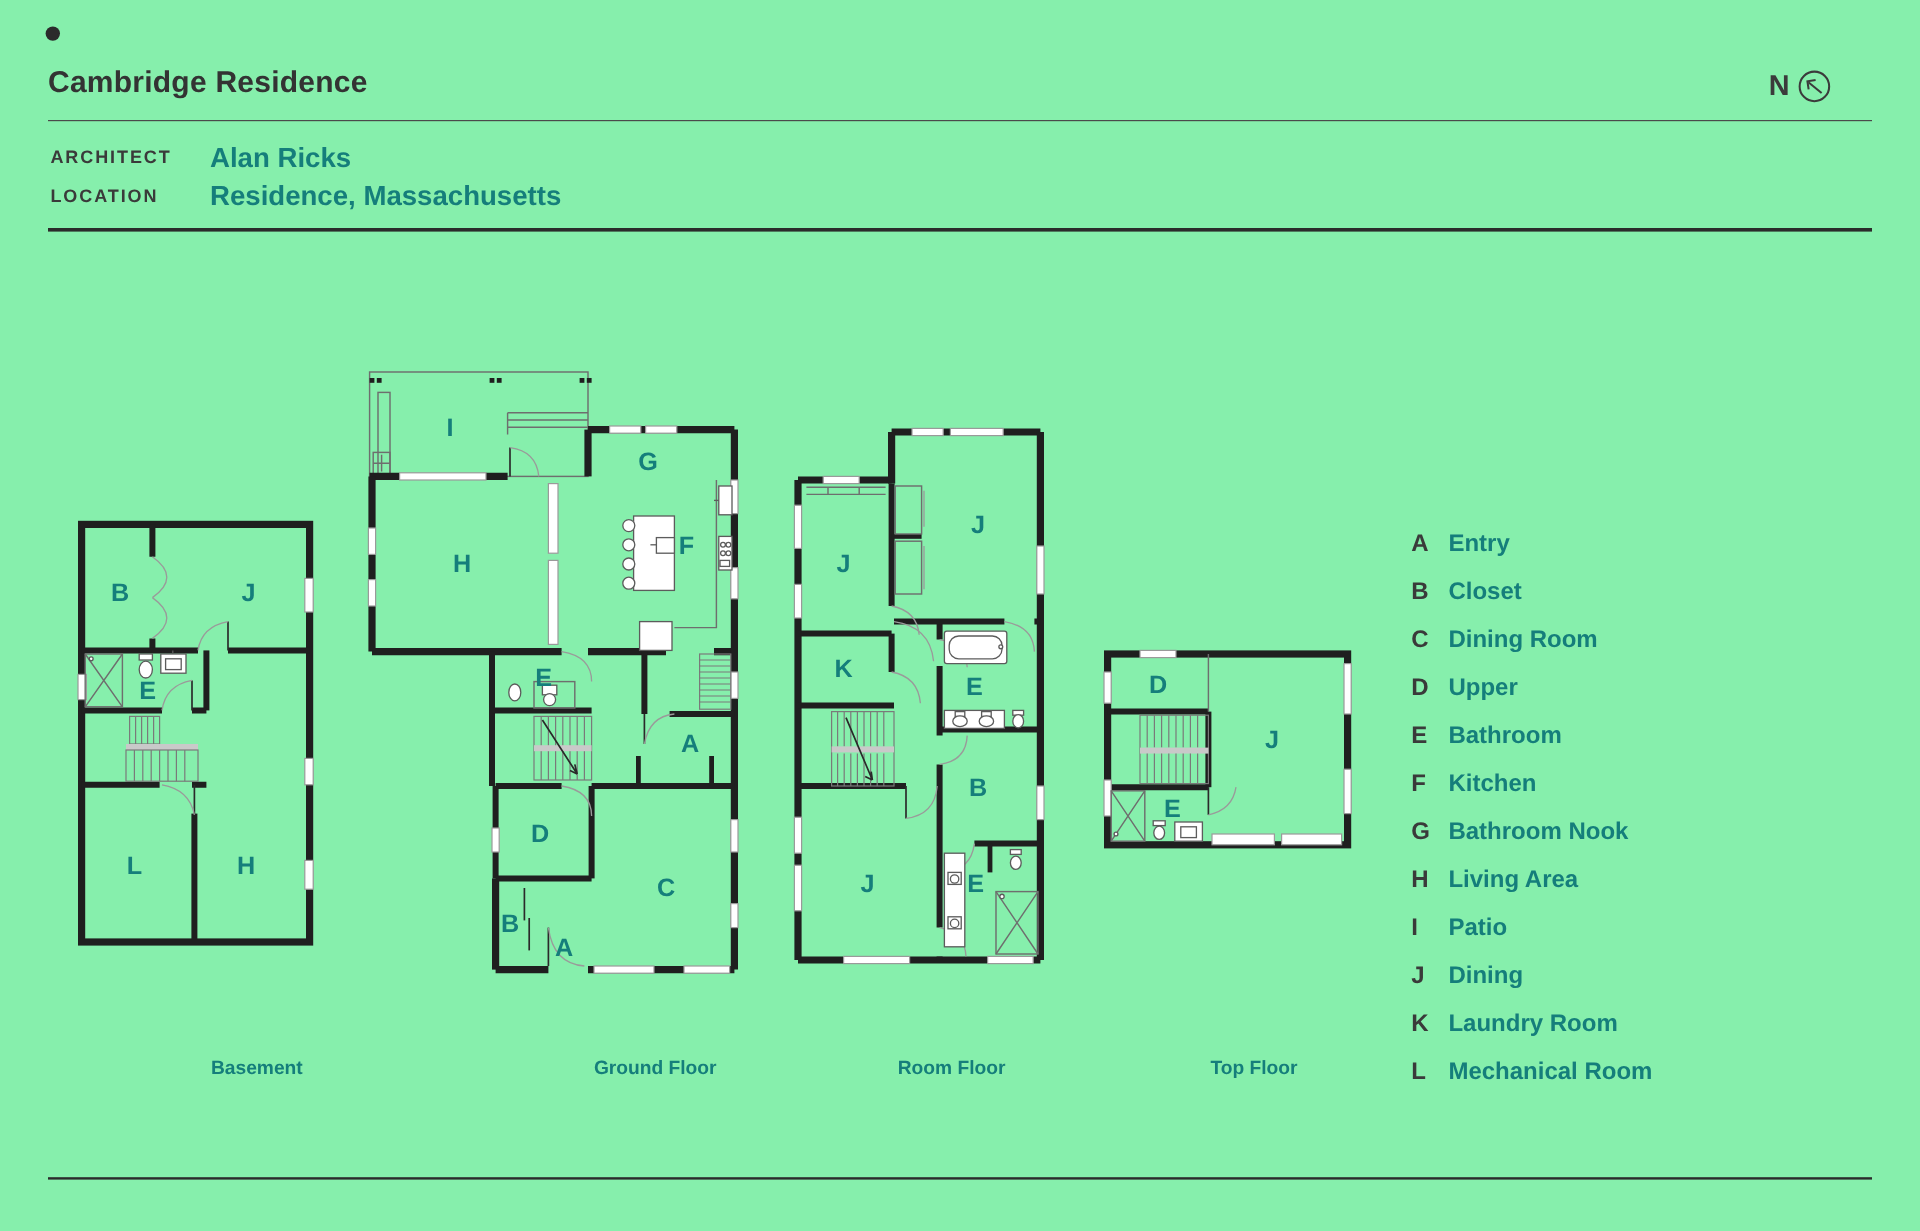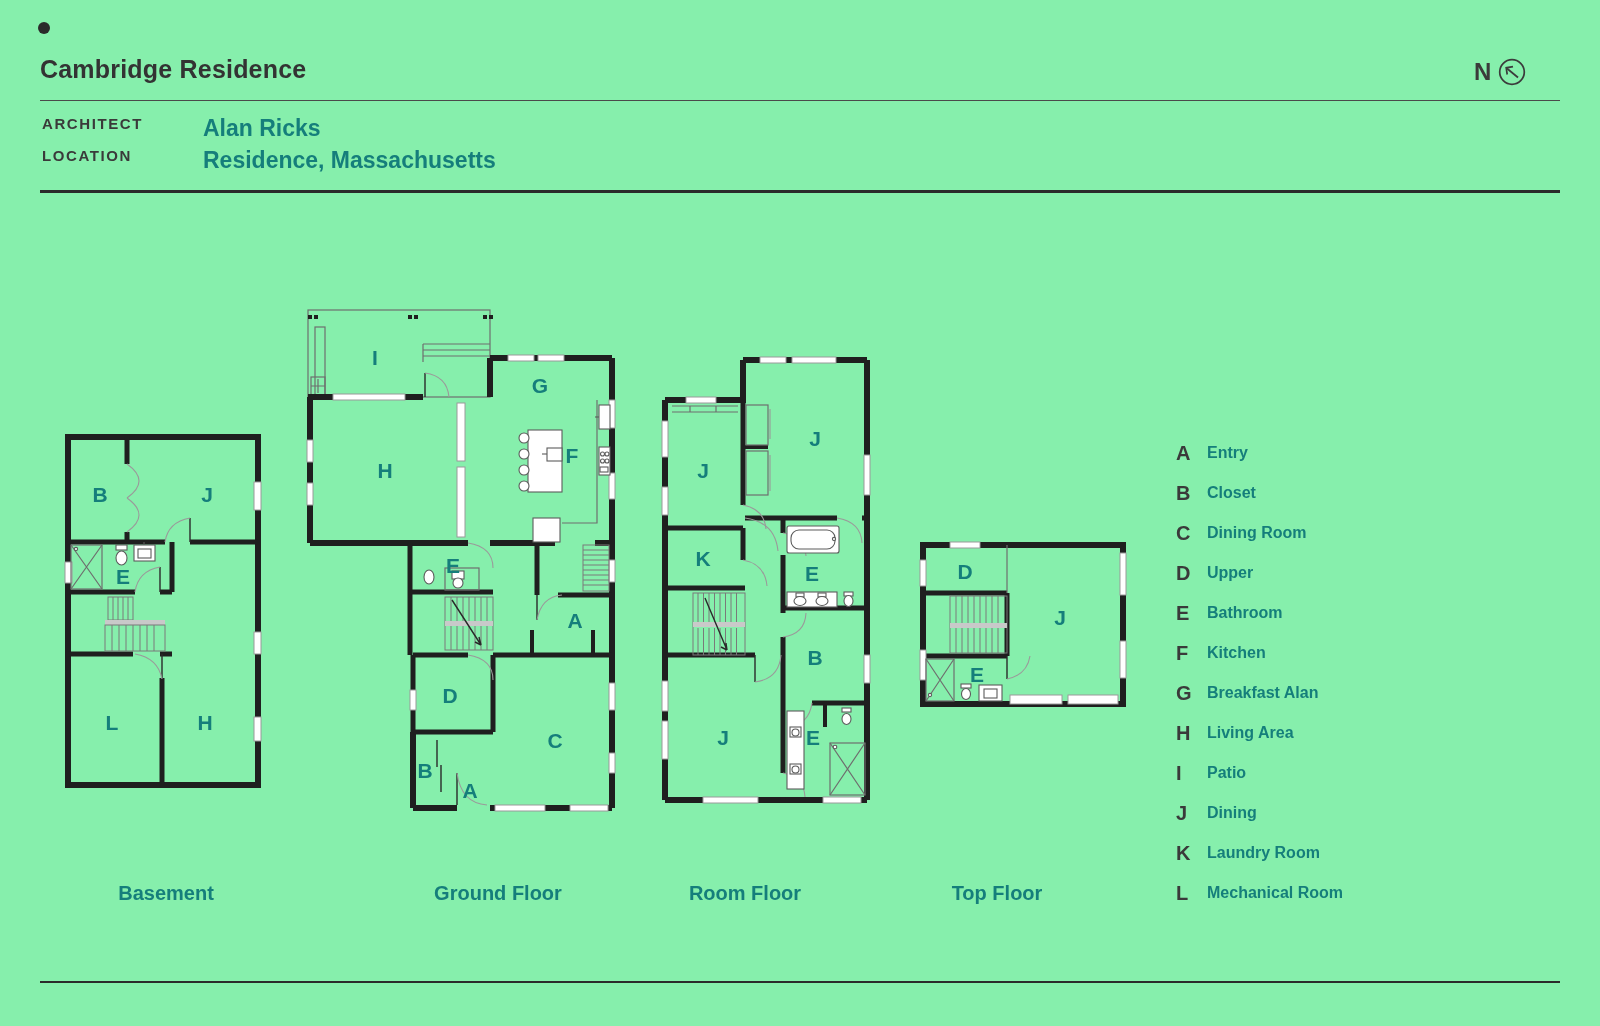--- a/index.html
+++ b/index.html
@@ -14,28 +14,28 @@
     font-family:"Liberation Sans",sans-serif;color:var(--ink);
   }
   .dot{position:absolute;left:38px;top:22px;width:12px;height:12px;border-radius:50%;background:#2b2b2b;}
   .title{position:absolute;left:40px;top:55px;font-size:25px;font-weight:700;color:#333;letter-spacing:.2px;}
   .north{position:absolute;left:1474px;top:57px;display:flex;align-items:center;gap:6px;}
   .north .n{font-size:24px;font-weight:800;color:var(--ink);}
   .rule-thin{position:absolute;left:40px;width:1520px;height:0;border-top:1.5px solid #4a4a4a;}
   .rule-thick{position:absolute;left:40px;width:1520px;height:3px;background:#2b2b2b;}
   .rule-bottom{position:absolute;left:40px;width:1520px;height:2px;background:#2b2b2b;}
   .meta{position:absolute;left:42px;top:115px;}
-  .meta-row{display:flex;align-items:flex-start;height:32px;gap:28px;}
+  .meta-row{display:flex;align-items:center;height:32px;}
   .meta-label{width:133px;font-size:15px;font-weight:700;letter-spacing:1.6px;color:#3a3a3a;}
   .meta-value{font-size:23px;font-weight:600;color:var(--teal);}
-  .caption{position:absolute;top:882px;transform:translateX(-50%);font-size:20px;font-weight:700;color:var(--teal);white-space:nowrap;}
+  .caption{position:absolute;top:882px;transform:translateX(-50%);font-size:16px;font-weight:700;color:var(--teal);white-space:nowrap;margin-left:48px;}
   .legend{position:absolute;left:1176px;top:433px;}
   .legend-row{display:flex;align-items:center;height:40px;}
   .legend-letter{width:31px;font-size:20px;font-weight:700;color:#3a3a3a;}
-  .legend-name{font-size:16px;font-weight:600;color:var(--teal);}
+  .legend-name{font-size:20px;font-weight:600;color:var(--teal);}
   svg.plan{position:absolute;overflow:visible;}
   
   .w6{stroke:var(--wall);stroke-width:6;fill:none;}
   .w5{stroke:var(--wall);stroke-width:5;fill:none;}
   .w4{stroke:var(--wall);stroke-width:4;fill:none;}
   .thin{stroke:#6e6e6e;stroke-width:1.2;fill:none;}
   .fix{stroke:#5c5c5c;stroke-width:1.1;fill:#fff;}
   .arc{stroke:#9a9a9a;stroke-width:1.1;fill:none;}
   .leaf{stroke:#2a2a2a;stroke-width:1.4;fill:none;}
   .win{fill:#fff;stroke:#9a9a9a;stroke-width:1;}
@@ -447,21 +447,21 @@
     <div class="legend-row">
         <span class="legend-letter">E</span>
         <span class="legend-name">Bathroom</span>
       </div>
     <div class="legend-row">
         <span class="legend-letter">F</span>
         <span class="legend-name">Kitchen</span>
       </div>
     <div class="legend-row">
         <span class="legend-letter">G</span>
-        <span class="legend-name">Breakfast Alan</span>
+        <span class="legend-name">Bathroom Nook</span>
       </div>
     <div class="legend-row">
         <span class="legend-letter">H</span>
         <span class="legend-name">Living Area</span>
       </div>
     <div class="legend-row">
         <span class="legend-letter">I</span>
         <span class="legend-name">Patio</span>
       </div>
     <div class="legend-row">

